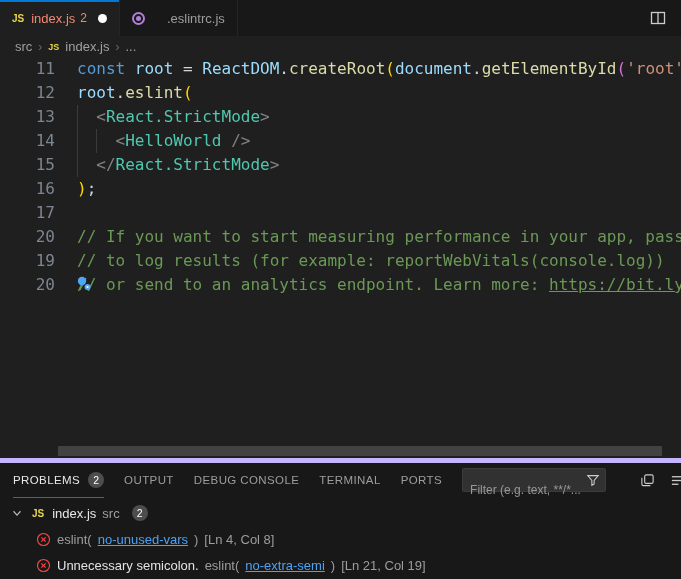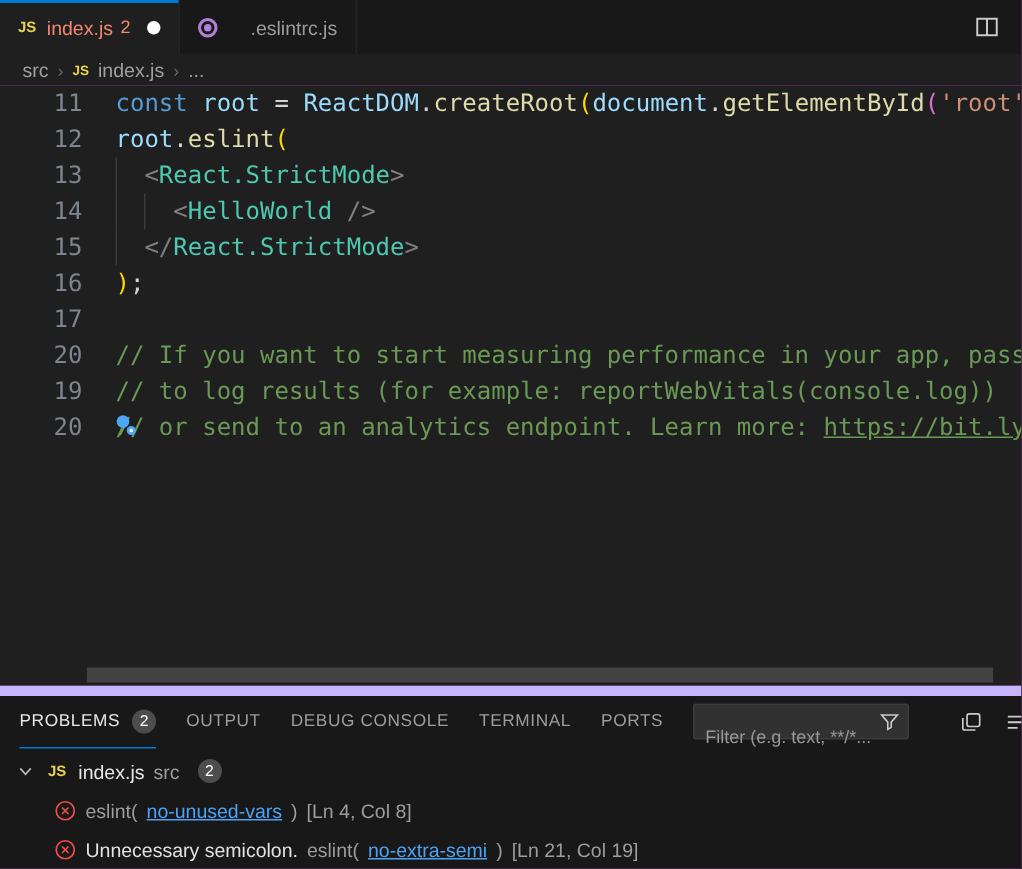--- a/index.html
+++ b/index.html
@@ -44,21 +44,21 @@
   .tok-cml { color:#6A9955; text-decoration:underline; }
   .tok-jsxt { color:#4EC9B0; } .tok-jsxp { color:#808080; }
   .tok-b1 { color:#FFD700; } .tok-b2 { color:#DA70D6; } .tok-pl { color:#D4D4D4; }
   .tok-err { color:#D4D4D4; text-decoration:underline wavy #F14C4C 1px; text-underline-offset:4px;
              text-decoration-skip-ink:none; }
   .cursor { display:inline-block; width:2px; height:18px; background:#AEAFAD; vertical-align:middle; margin-top:-3px; }
   .sparkle { position:absolute; left:-2px; top:2px; width:18px; height:18px; z-index:2; }
   .hscroll { position:absolute; left:58px; bottom:2px; width:604px; height:10px; background:#424242; }
 
   
-  .panel { flex:0 0 121px; background:#181818; border-top:7px solid #c4b5fd;
+  .panel { flex:0 0 121px; background:#181818; border-top:5px solid #c4b5fd;
            display:flex; flex-direction:column; }
   .panel-tabs { height:34px; display:flex; align-items:center; padding:0 10px 0 13px; gap:20px; flex:0 0 auto; }
   .ptab { display:flex; align-items:center; gap:8px; font-size:11.5px; letter-spacing:.4px;
           color:#9D9D9D; padding:10px 0 9px; border-bottom:1px solid transparent; cursor:pointer; white-space:nowrap; }
   .ptab.active { color:#E7E7E7; border-bottom-color:#0078D4; }
   .pbadge { min-width:16px; height:16px; border-radius:8px; background:#4D4D4D; color:#FFFFFF;
             font-size:10.5px; display:flex; align-items:center; justify-content:center; letter-spacing:0; }
   .filter-box { margin-left:auto; width:144px; height:24px; background:#313131; border:1px solid #3C3C3C;
                 border-radius:2px; display:flex; align-items:center; padding:0 5px 0 7px; gap:4px; }
   .filter-box input { flex:1; min-width:0; background:transparent; border:none; outline:none;

